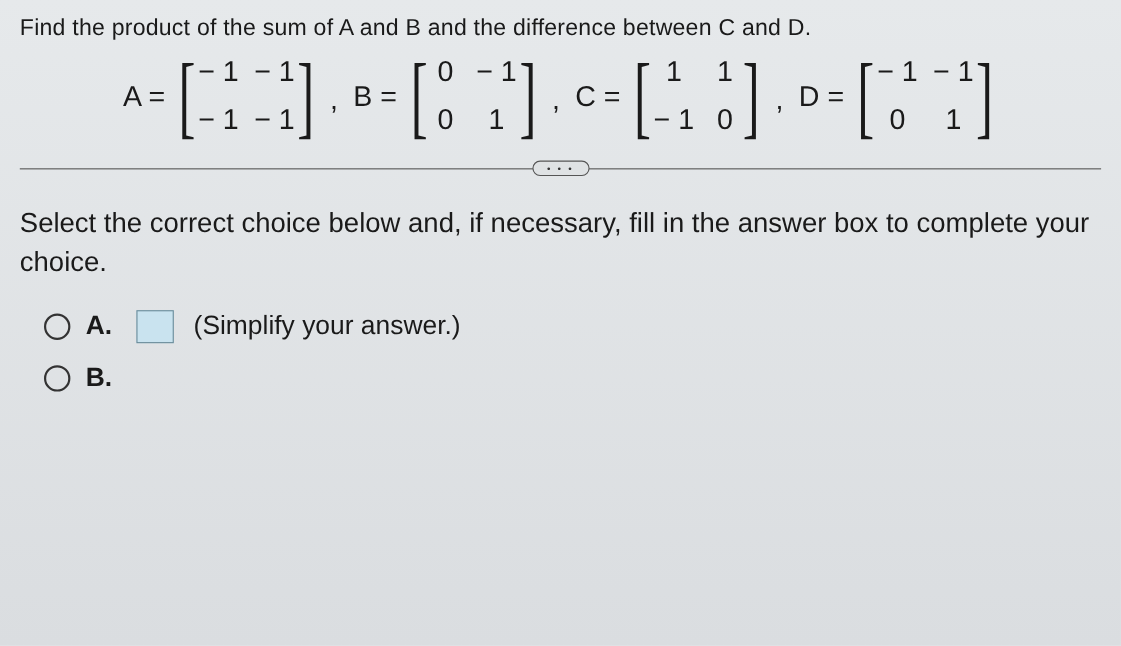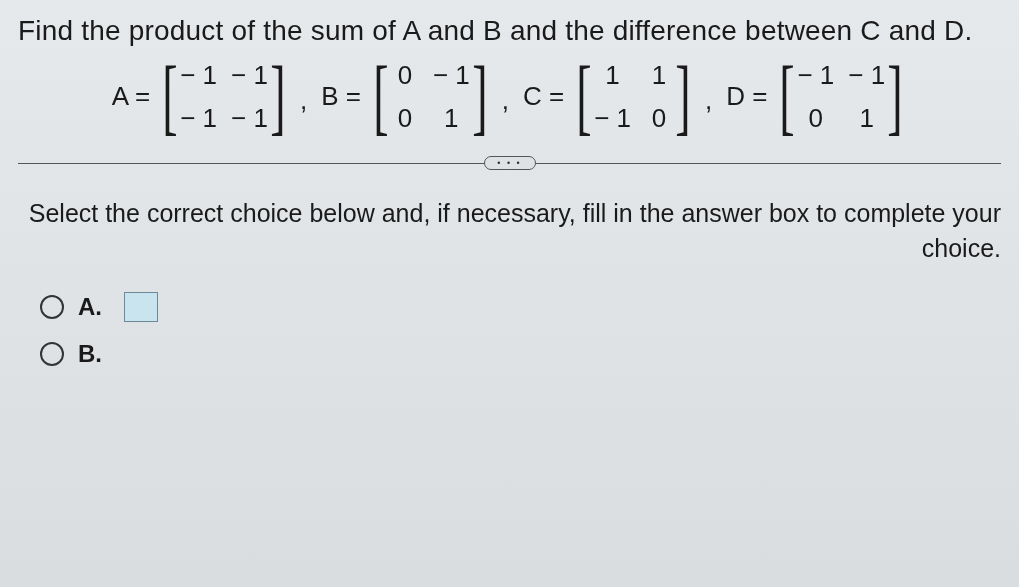--- a/index.html
+++ b/index.html
@@ -10,21 +10,21 @@
     background: #e4e6e8;
     color: #1a1a1a;
   }
   .page {
     width: 1019px; height: 587px;
     padding: 12px 18px 10px 18px;
     background: linear-gradient(180deg, #e6e9eb 0%, #dadde0 100%);
     position: relative;
   }
   .prompt {
-    font-size: 28px;
+    font-size: 21px;
     line-height: 1.35;
     margin-bottom: 10px;
     letter-spacing: 0.2px;
   }
   .matrices-row {
     display: flex;
     align-items: center;
     justify-content: center;
     gap: 6px;
     margin: 8px 0 8px 0;
@@ -71,21 +71,20 @@
     border: 1.5px solid #555;
     border-radius: 10px;
     width: 52px; height: 14px;
     display: flex; align-items: center; justify-content: center;
     font-size: 9px; letter-spacing: 2px; color: #333;
   }
   .instructions {
     font-size: 25px;
     line-height: 1.4;
     margin-bottom: 26px;
-    text-align: right;
   }
   .choices { padding-left: 22px; }
   .choice-row {
     display: flex; align-items: center;
     gap: 14px;
     font-size: 24px;
     margin-bottom: 18px;
   }
   .radio {
     width: 24px; height: 24px;
@@ -175,20 +174,21 @@
   </div>
 
   <div class="instructions">Select the correct choice below and, if necessary, fill in the answer box to complete your choice.</div>
 
   <div class="choices">
 
     <div class="choice-row">
       <div class="radio"></div>
       <span class="choice-letter">A.</span>
       <span class="answer-box"></span>
+      <span>(Simplify your answer.)</span>
     </div>
 
     <div class="choice-row">
       <div class="radio"></div>
       <span class="choice-letter">B.</span>
     </div>
 
   </div>
 
 </div>

